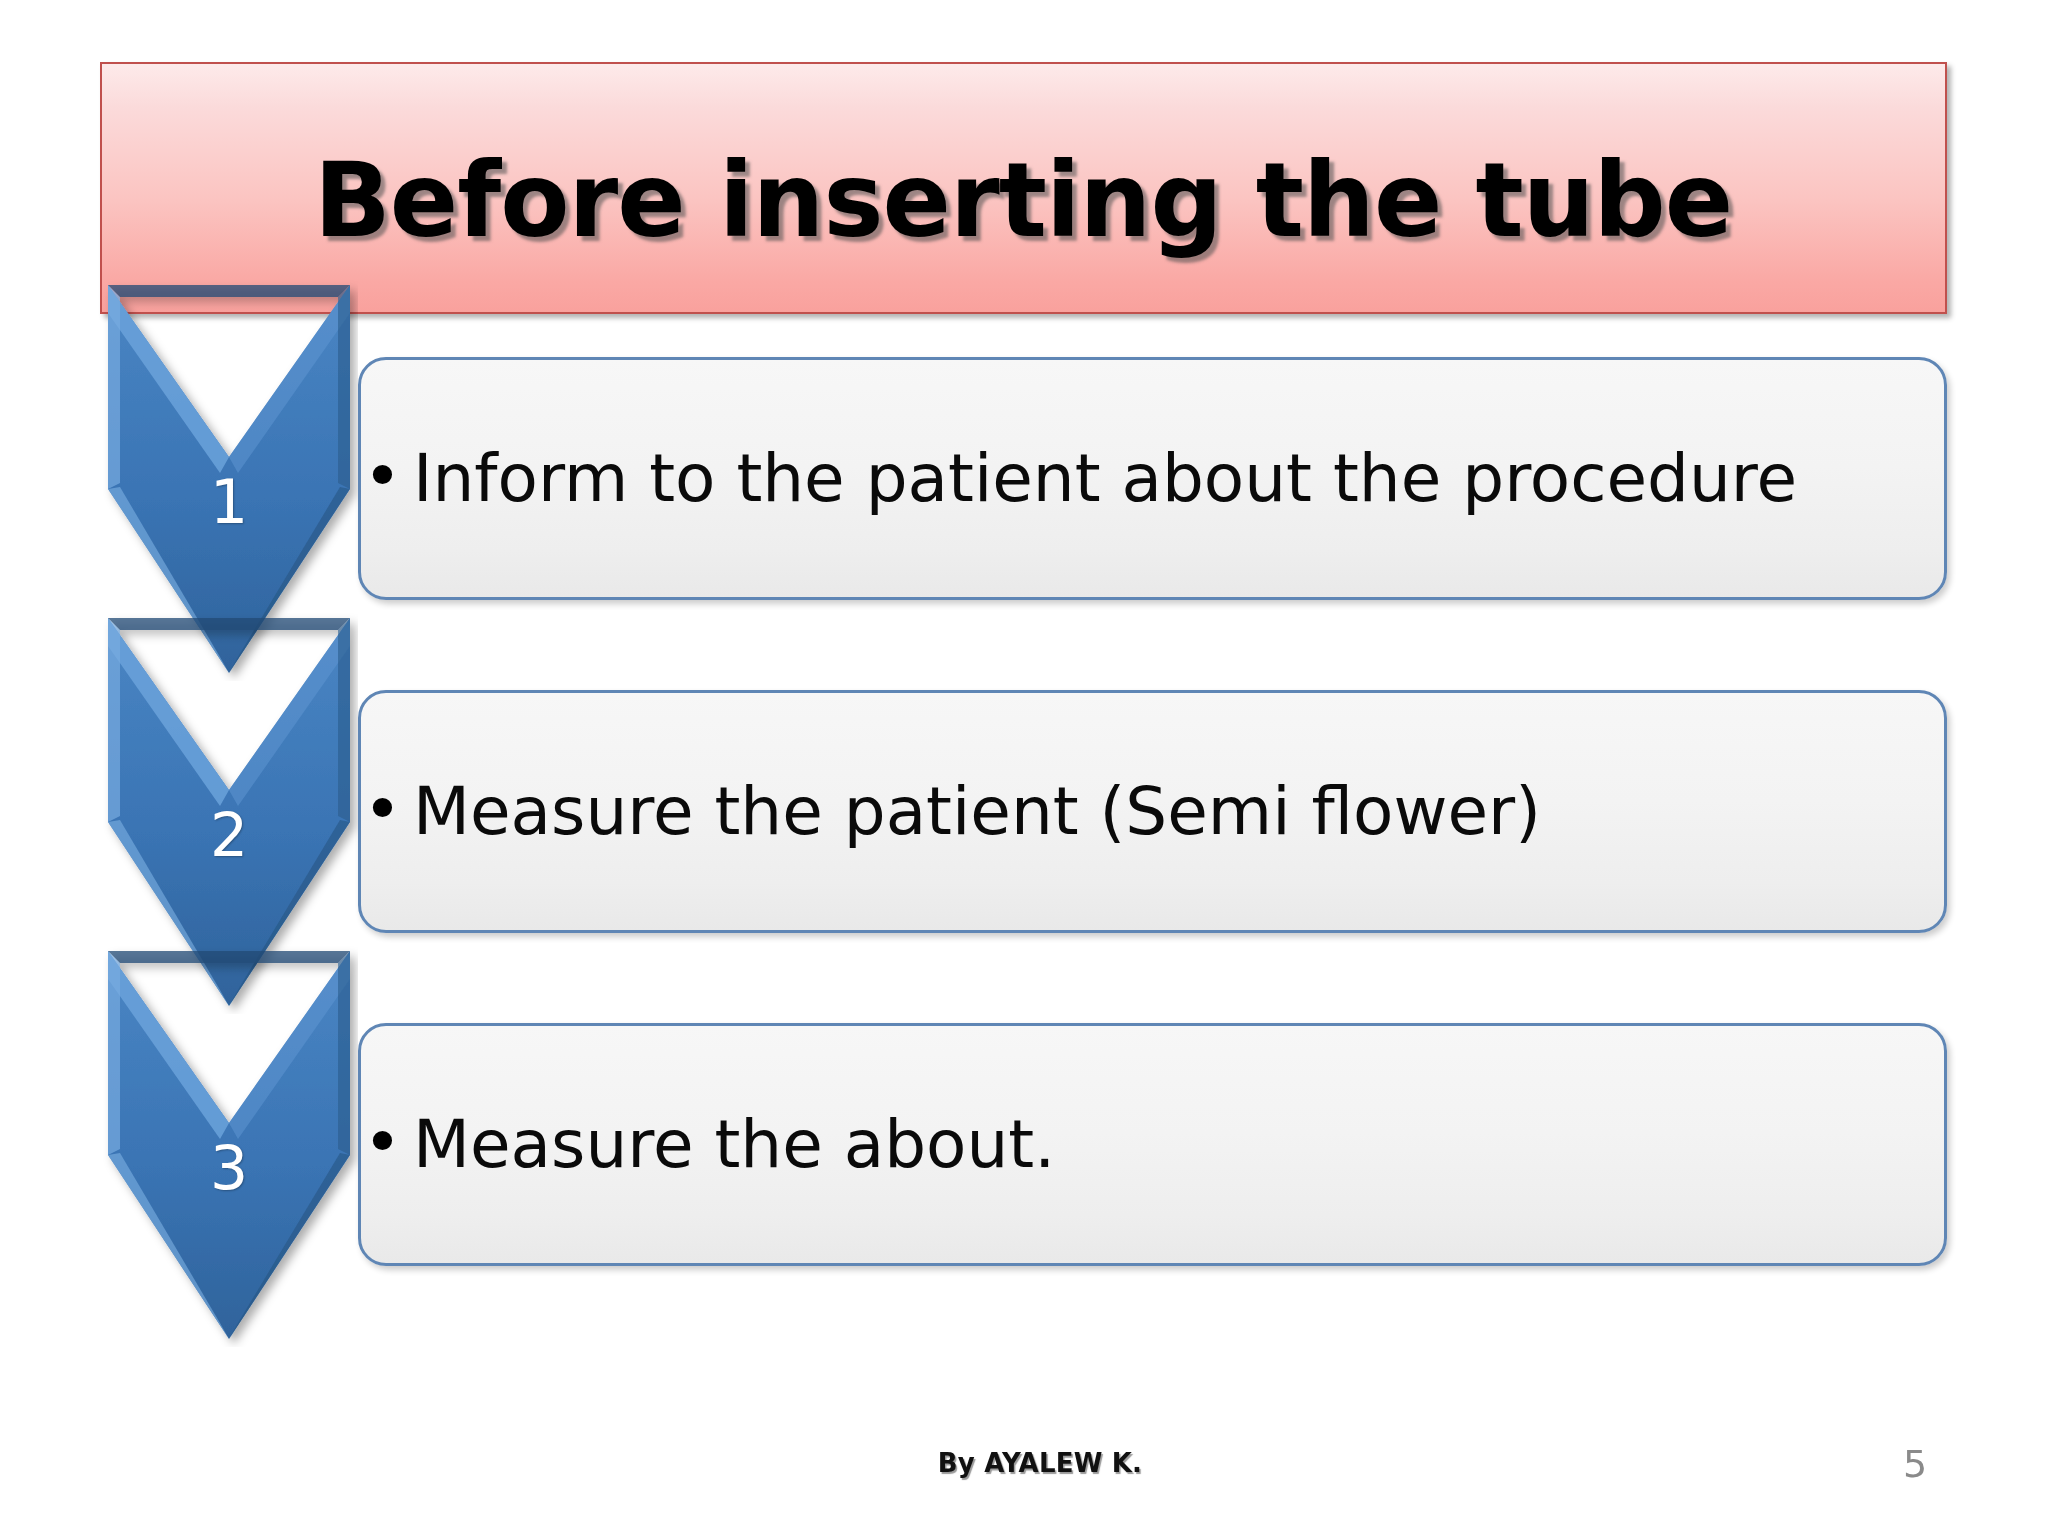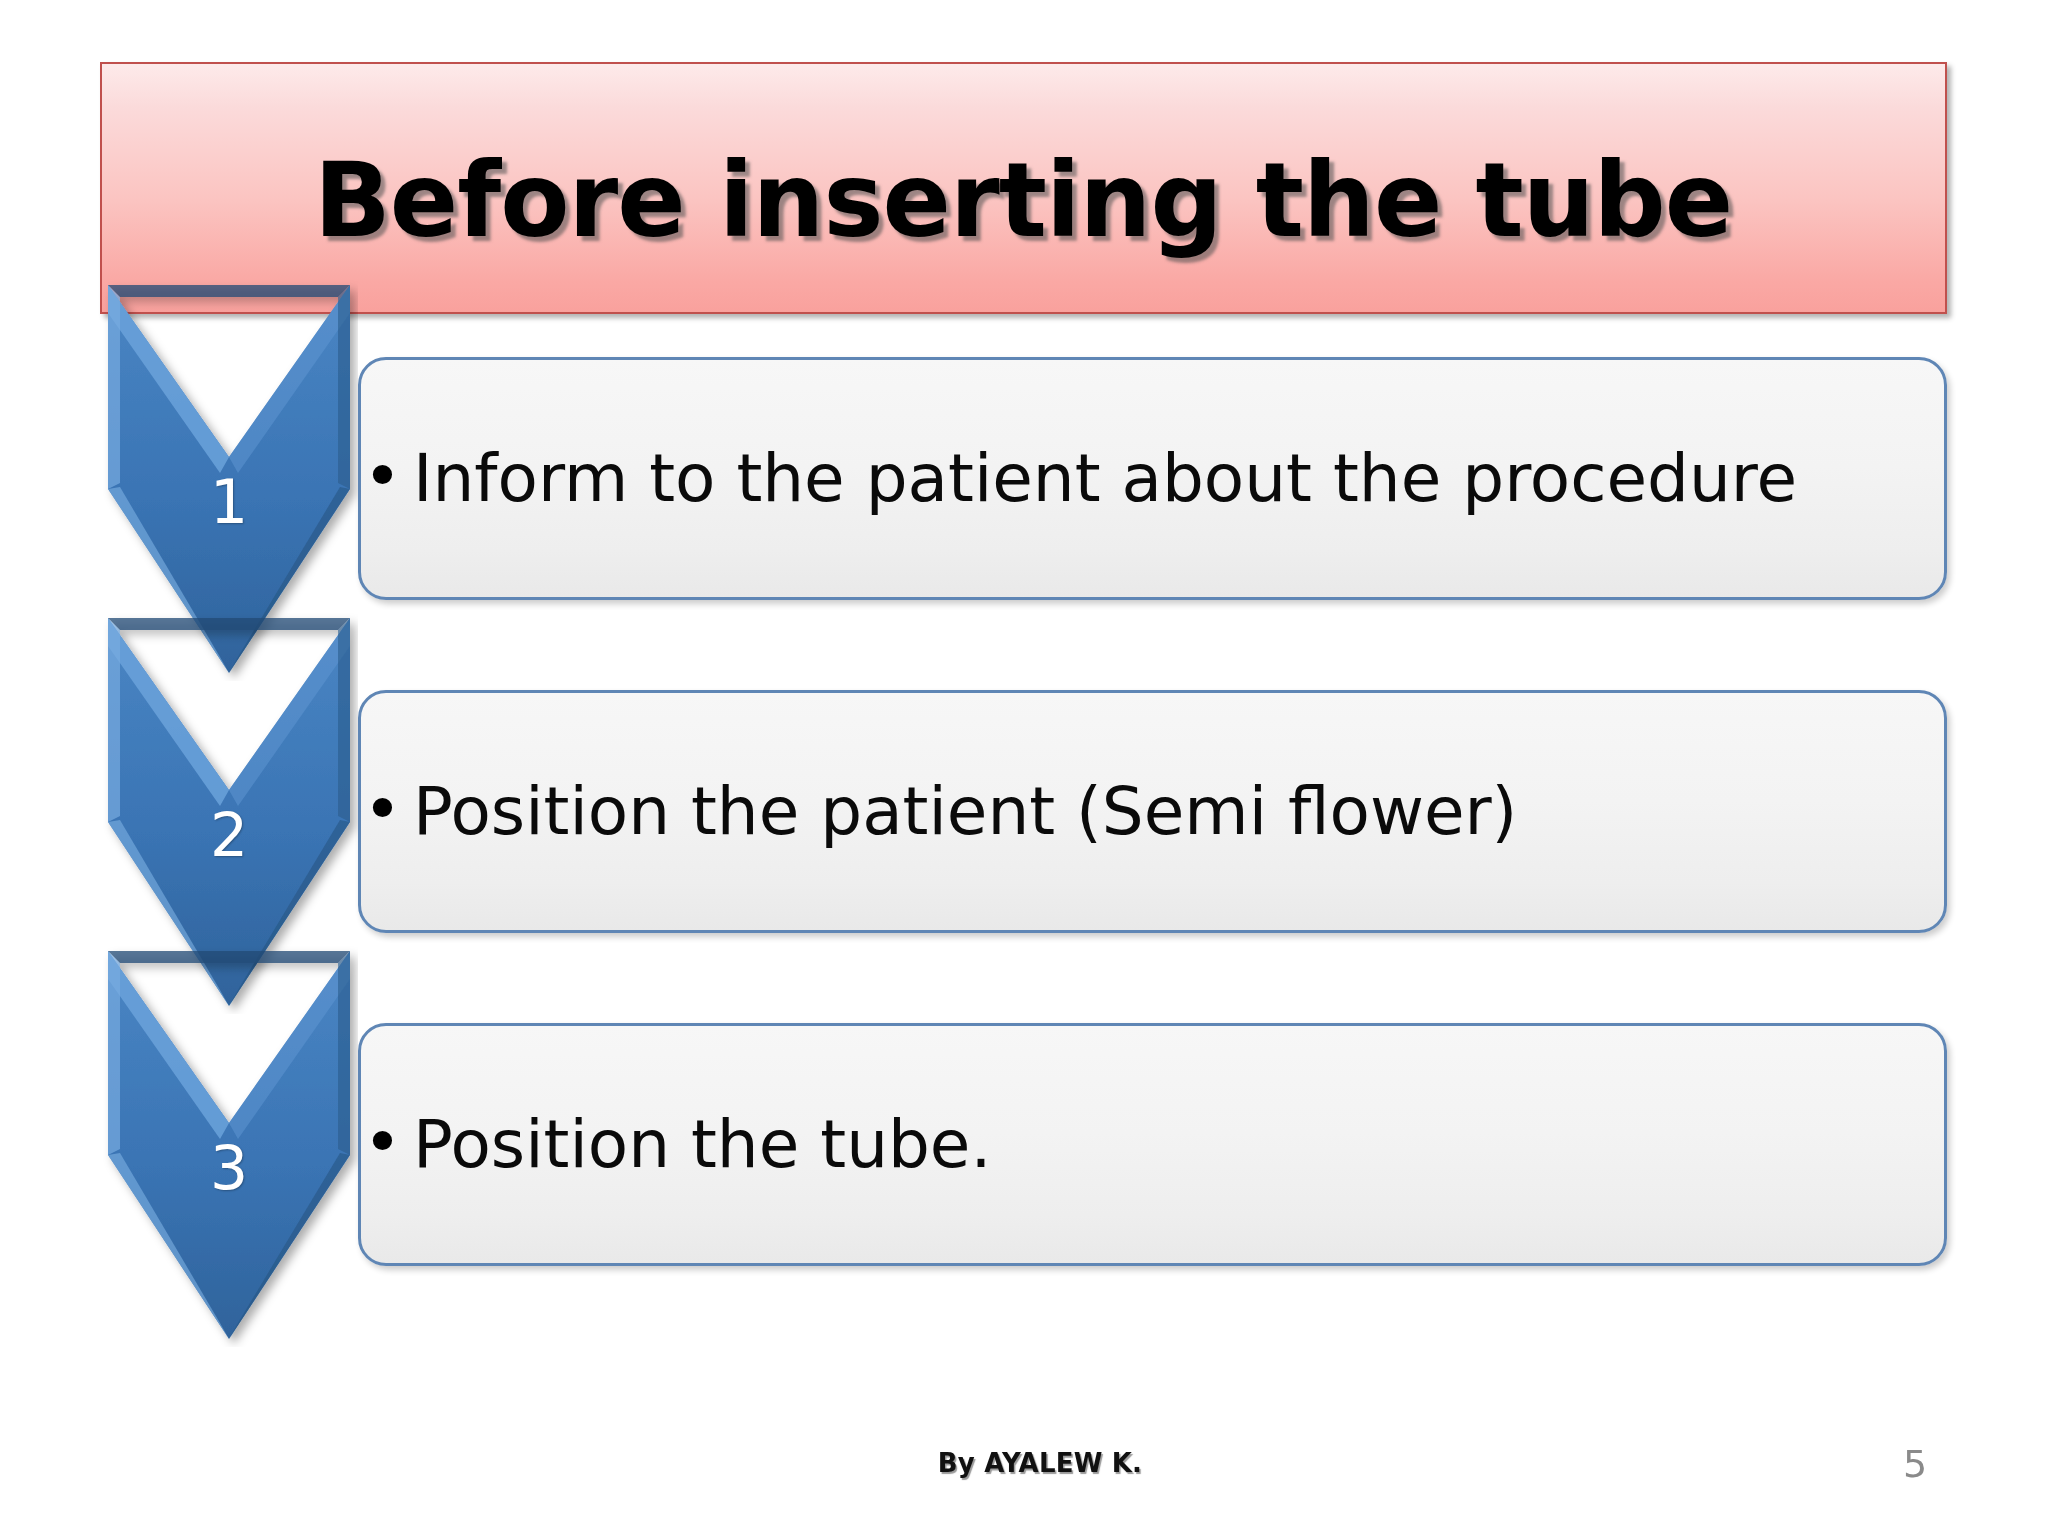--- a/index.html
+++ b/index.html
@@ -209,21 +209,21 @@
           <path d="M 8,8 L 250,8 L 238,20 L 20,20 Z" fill="#1f4a75" opacity="0.75"></path>
         </g>
       </svg>
       <div class="chev-num">1</div>
     </div>
   </div>
 
   <div class="row row-2">
     <div class="txtbox">
       <ul class="bullet-list">
-        <li>Position the patient (Semi flower)</li>
+        <li>Measure the patient (Semi flower)</li>
       </ul>
     </div>
     <div class="chev">
       <svg viewBox="0 0 258 404" xmlns="http://www.w3.org/2000/svg">
         <g filter="url(#sh1)">
           <path d="M 8,8 L 129,180 L 250,8 L 250,212 L 129,396 L 8,212 Z" fill="url(#g1b)"></path>
           <path d="M 8,8 L 129,180 L 120,196 L 8,36 Z" fill="#6ba2da" opacity="0.85"></path>
           <path d="M 250,8 L 129,180 L 138,196 L 250,36 Z" fill="#5e96d2" opacity="0.55"></path>
           <path d="M 8,212 L 129,396 L 120,380 L 20,210 Z" fill="#7db0e2" opacity="0.6"></path>
           <path d="M 250,212 L 129,396 L 138,380 L 240,210 Z" fill="#27537f" opacity="0.55"></path>
@@ -232,21 +232,21 @@
           <path d="M 8,8 L 250,8 L 238,20 L 20,20 Z" fill="#1f4a75" opacity="0.75"></path>
         </g>
       </svg>
       <div class="chev-num">2</div>
     </div>
   </div>
 
   <div class="row row-3">
     <div class="txtbox">
       <ul class="bullet-list">
-        <li>Position the tube.</li>
+        <li>Measure the about.</li>
       </ul>
     </div>
     <div class="chev">
       <svg viewBox="0 0 258 404" xmlns="http://www.w3.org/2000/svg">
         <g filter="url(#sh1)">
           <path d="M 8,8 L 129,180 L 250,8 L 250,212 L 129,396 L 8,212 Z" fill="url(#g1b)"></path>
           <path d="M 8,8 L 129,180 L 120,196 L 8,36 Z" fill="#6ba2da" opacity="0.85"></path>
           <path d="M 250,8 L 129,180 L 138,196 L 250,36 Z" fill="#5e96d2" opacity="0.55"></path>
           <path d="M 8,212 L 129,396 L 120,380 L 20,210 Z" fill="#7db0e2" opacity="0.6"></path>
           <path d="M 250,212 L 129,396 L 138,380 L 240,210 Z" fill="#27537f" opacity="0.55"></path>

